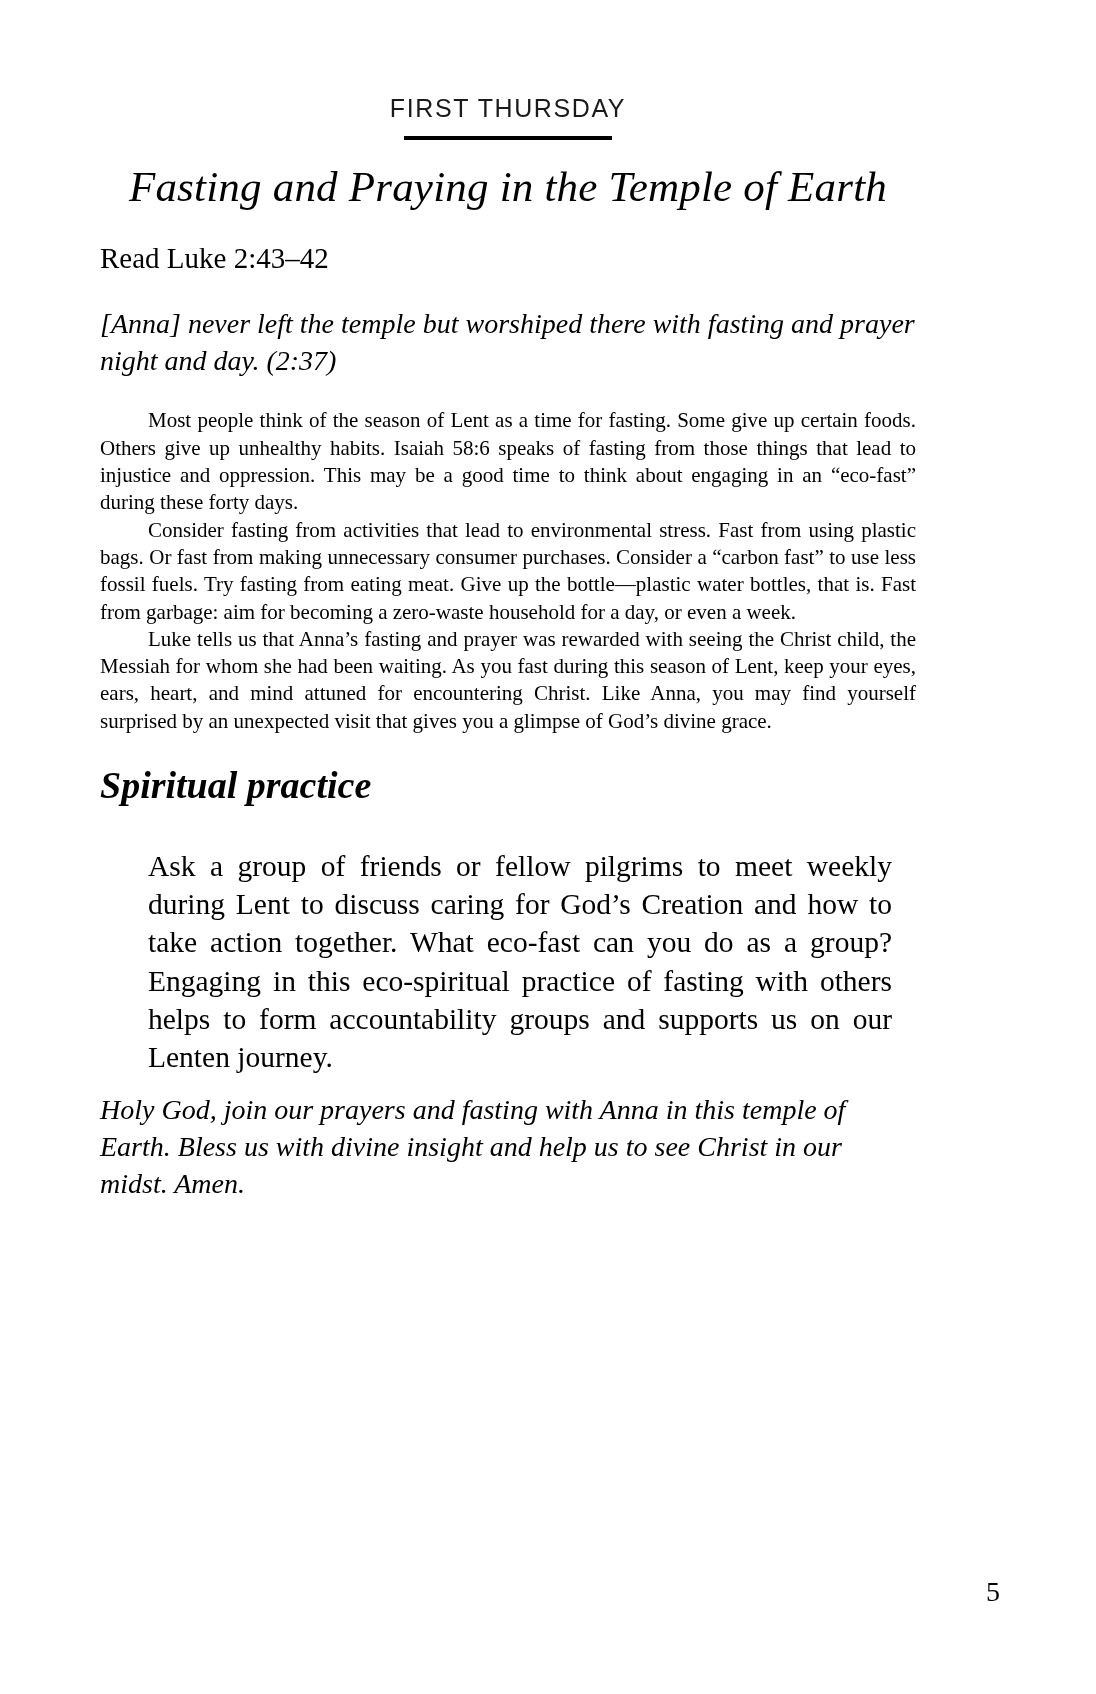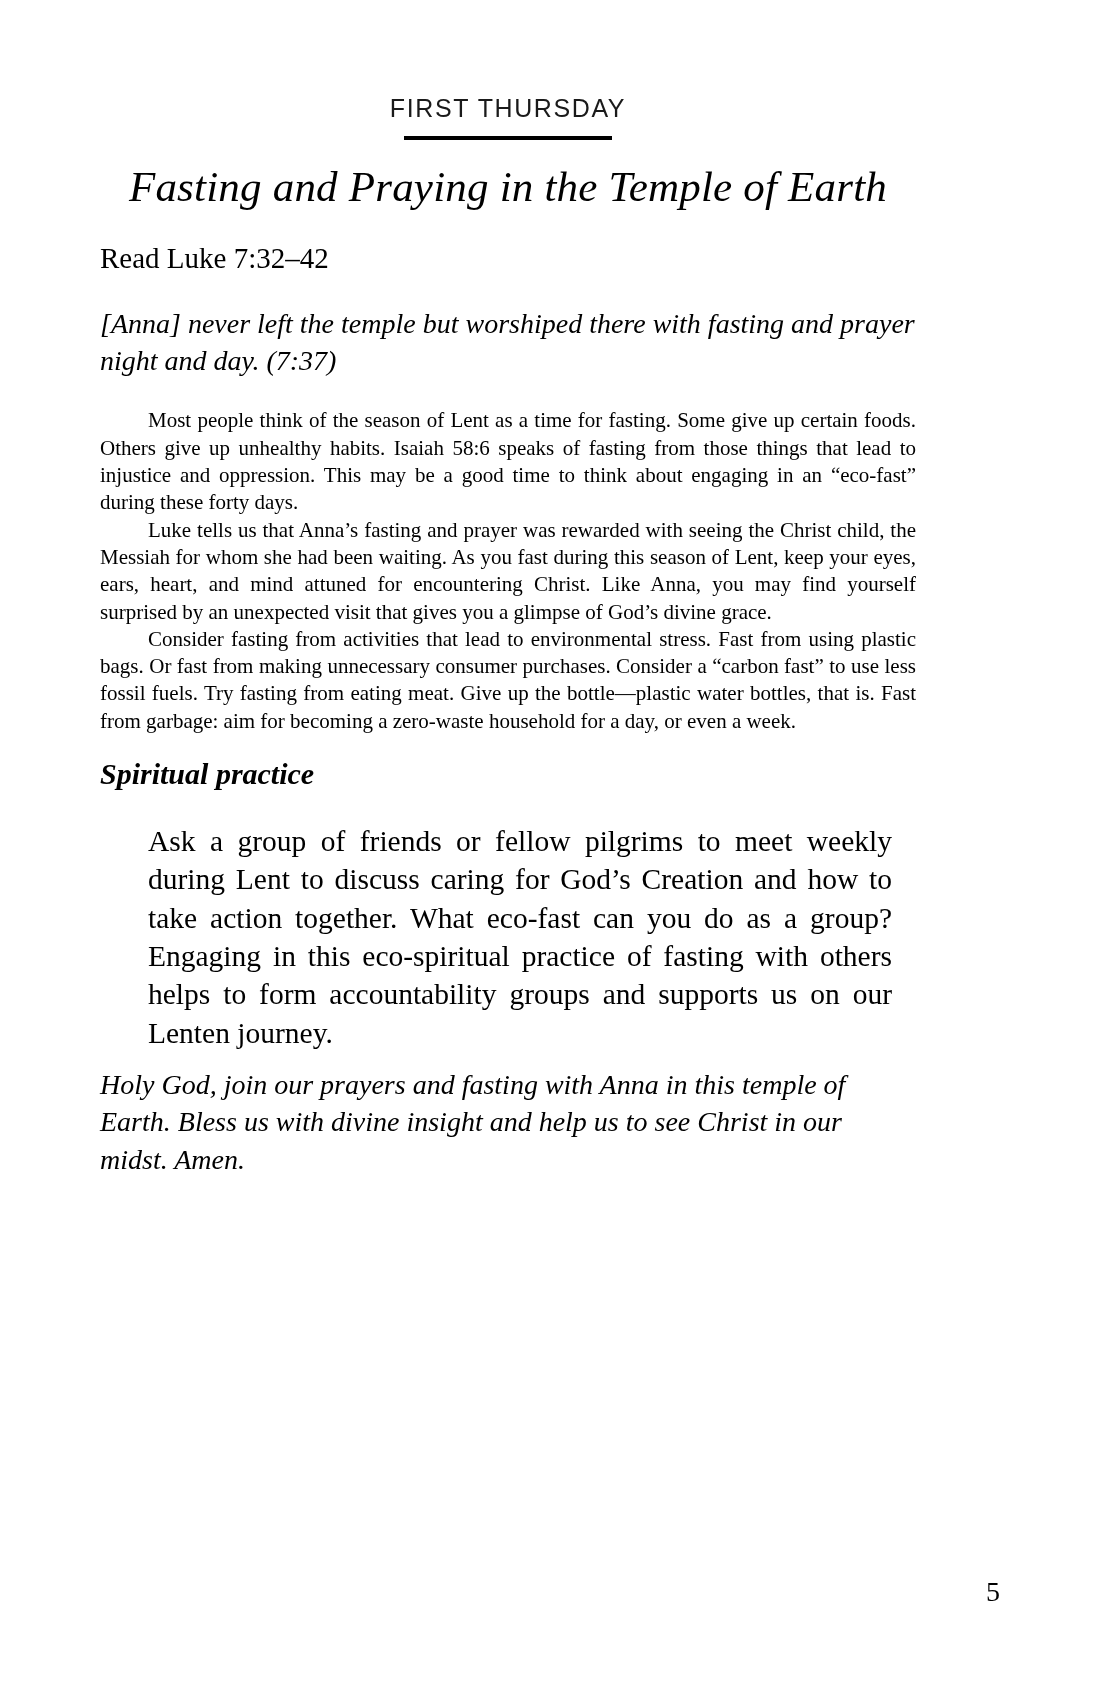--- a/index.html
+++ b/index.html
@@ -94,23 +94,23 @@
     hyphens: none;
   }
   .body-para.first {
     margin-top: 22px;
   }
 
   
   .practice-heading {
     font-style: italic;
     font-weight: bold;
-    font-size: 30px;
+    font-size: 38px;
     line-height: 1.2;
-    margin-top: 21px;
+    margin-top: 28px;
     text-align: left;
   }
 
   
   .practice-body {
     font-size: 29.5px;
     line-height: 1.30;
     text-align: justify;
     text-justify: inter-word;
     margin: 2px 0 0 0;
@@ -143,27 +143,27 @@
 <div class="page">
   <div class="content">
 
     <div class="kicker-wrap">
       <span class="kicker">FIRST THURSDAY</span>
       <div class="kicker-rule"></div>
     </div>
 
     <h1 class="title">Fasting and Praying in the Temple of Earth</h1>
 
-    <p class="read-ref">Read Luke 7:32–42</p>
+    <p class="read-ref">Read Luke 2:43–42</p>
 
-    <p class="epigraph">[Anna] never left the temple but worshiped there with fasting and prayer night and day. (7:37)</p>
+    <p class="epigraph">[Anna] never left the temple but worshiped there with fasting and prayer night and day. (2:37)</p>
 
     <p class="body-para first">Most people think of the season of Lent as a time for fasting. Some give up certain foods. Others give up unhealthy habits. Isaiah 58:6 speaks of fasting from those things that lead to injustice and oppression. This may be a good time to think about engaging in an “eco-fast” during these forty days.</p>
+    <p class="body-para">Consider fasting from activities that lead to environmental stress. Fast from using plastic bags. Or fast from making unnecessary consumer purchases. Consider a “carbon fast” to use less fossil fuels. Try fasting from eating meat. Give up the bottle—plastic water bottles, that is. Fast from garbage: aim for becoming a zero-waste household for a day, or even a week.</p>
     <p class="body-para">Luke tells us that Anna’s fasting and prayer was rewarded with seeing the Christ child, the Messiah for whom she had been waiting. As you fast during this season of Lent, keep your eyes, ears, heart, and mind attuned for encountering Christ. Like Anna, you may find yourself surprised by an unexpected visit that gives you a glimpse of God’s divine grace.</p>
-    <p class="body-para">Consider fasting from activities that lead to environmental stress. Fast from using plastic bags. Or fast from making unnecessary consumer purchases. Consider a “carbon fast” to use less fossil fuels. Try fasting from eating meat. Give up the bottle—plastic water bottles, that is. Fast from garbage: aim for becoming a zero-waste household for a day, or even a week.</p>
 
     <p class="practice-heading">Spiritual practice</p>
     <p class="practice-body">Ask a group of friends or fellow pilgrims to meet weekly during Lent to discuss caring for God’s Creation and how to take action together. What eco-fast can you do as a group? Engaging in this eco-spiritual practice of fasting with others helps to form accountability groups and supports us on our Lenten journey.</p>
 
     <p class="prayer">Holy God, join our prayers and fasting with Anna in this temple of Earth. Bless us with divine insight and help us to see Christ in our midst. Amen.</p>
 
   </div>
 
   <div class="folio">5</div>
 </div>

